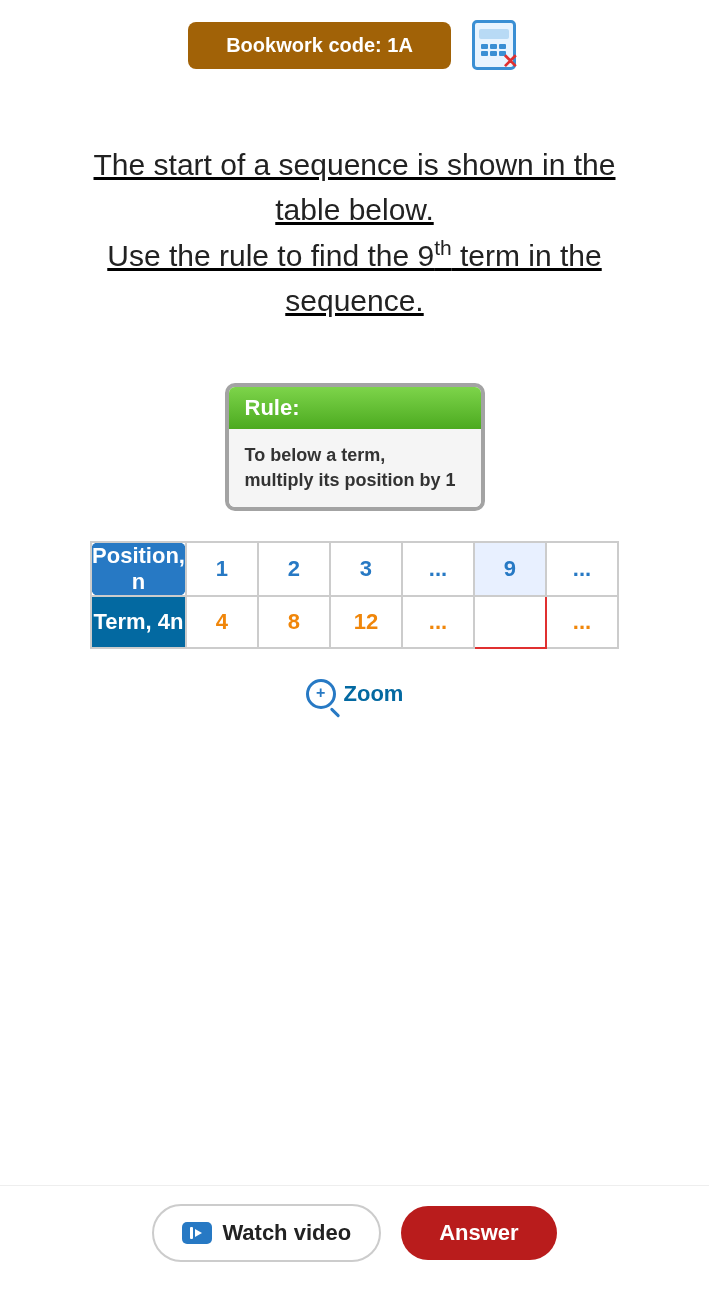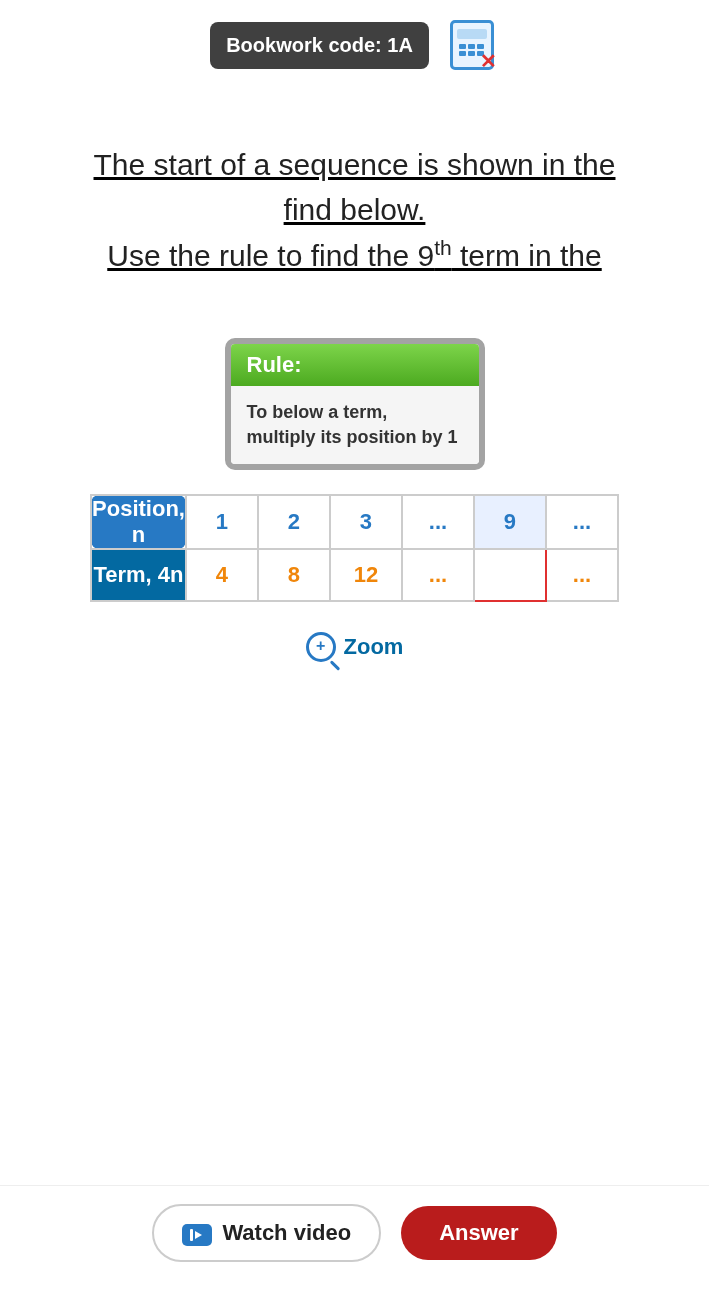--- a/index.html
+++ b/index.html
@@ -17,25 +17,25 @@
     
     .header {
       width: 100%;
       display: flex;
       align-items: center;
       justify-content: center;
       padding: 18px 20px 10px 20px;
       gap: 16px;
     }
     .bookwork-badge {
-      background: #404040;
+      background: #a16207;
       color: #ffffff;
       font-size: 20px;
       font-weight: bold;
-      padding: 12px 16px;
+      padding: 12px 38px;
       border-radius: 8px;
     }
     .calc-icon {
       width: 54px;
       height: 54px;
       position: relative;
       display: flex;
       align-items: center;
       justify-content: center;
     }
@@ -94,22 +94,22 @@
     }
     .question-text sup {
       font-size: 21px;
     }
 
     
     .rule-box {
       width: 260px;
       border-radius: 10px;
       overflow: hidden;
-      border: 6px solid #a3a3a3;
-      margin: 30px auto 24px auto;
+      border: 4px solid #a3a3a3;
+      margin: 30px auto 30px auto;
     }
     .rule-header {
       background: linear-gradient(to bottom, #7dd44a, #4caa20);
       color: #ffffff;
       font-size: 22px;
       font-weight: bold;
       padding: 8px 16px;
       text-align: left;
     }
     .rule-body {
@@ -237,21 +237,21 @@
       background: #ffffff;
       padding: 18px 30px 28px 30px;
       display: flex;
       align-items: center;
       justify-content: center;
       gap: 20px;
       border-top: 1px solid #eeeeee;
     }
     .watch-video-btn {
       display: flex;
-      align-items: flex-end;
+      align-items: center;
       gap: 10px;
       background: #ffffff;
       border: 2.5px solid #cccccc;
       border-radius: 50px;
       padding: 14px 28px;
       font-size: 22px;
       font-weight: bold;
       color: #222222;
       cursor: pointer;
     }
@@ -294,22 +294,23 @@
           <div class="calc-btn"></div>
       </div>
       <span class="calc-x">✕</span>
     </div>
   </div>
 </div>
 
 <div class="question-area">
   <div class="question-text">
     <span>The start of a sequence is shown in the</span><br>
-    <span>find below.</span><br>
+    <span>table below.</span><br>
     <span>Use the rule to find the 9</span><sup>th</sup><span> term in the</span><br>
+    <span>sequence.</span>
   </div>
 </div>
 
 <div class="rule-box">
   <div class="rule-header">Rule:</div>
   <div class="rule-body">
     <span>To below a term,</span><br>
     <span>multiply its position by 1</span>
   </div>
 </div>

